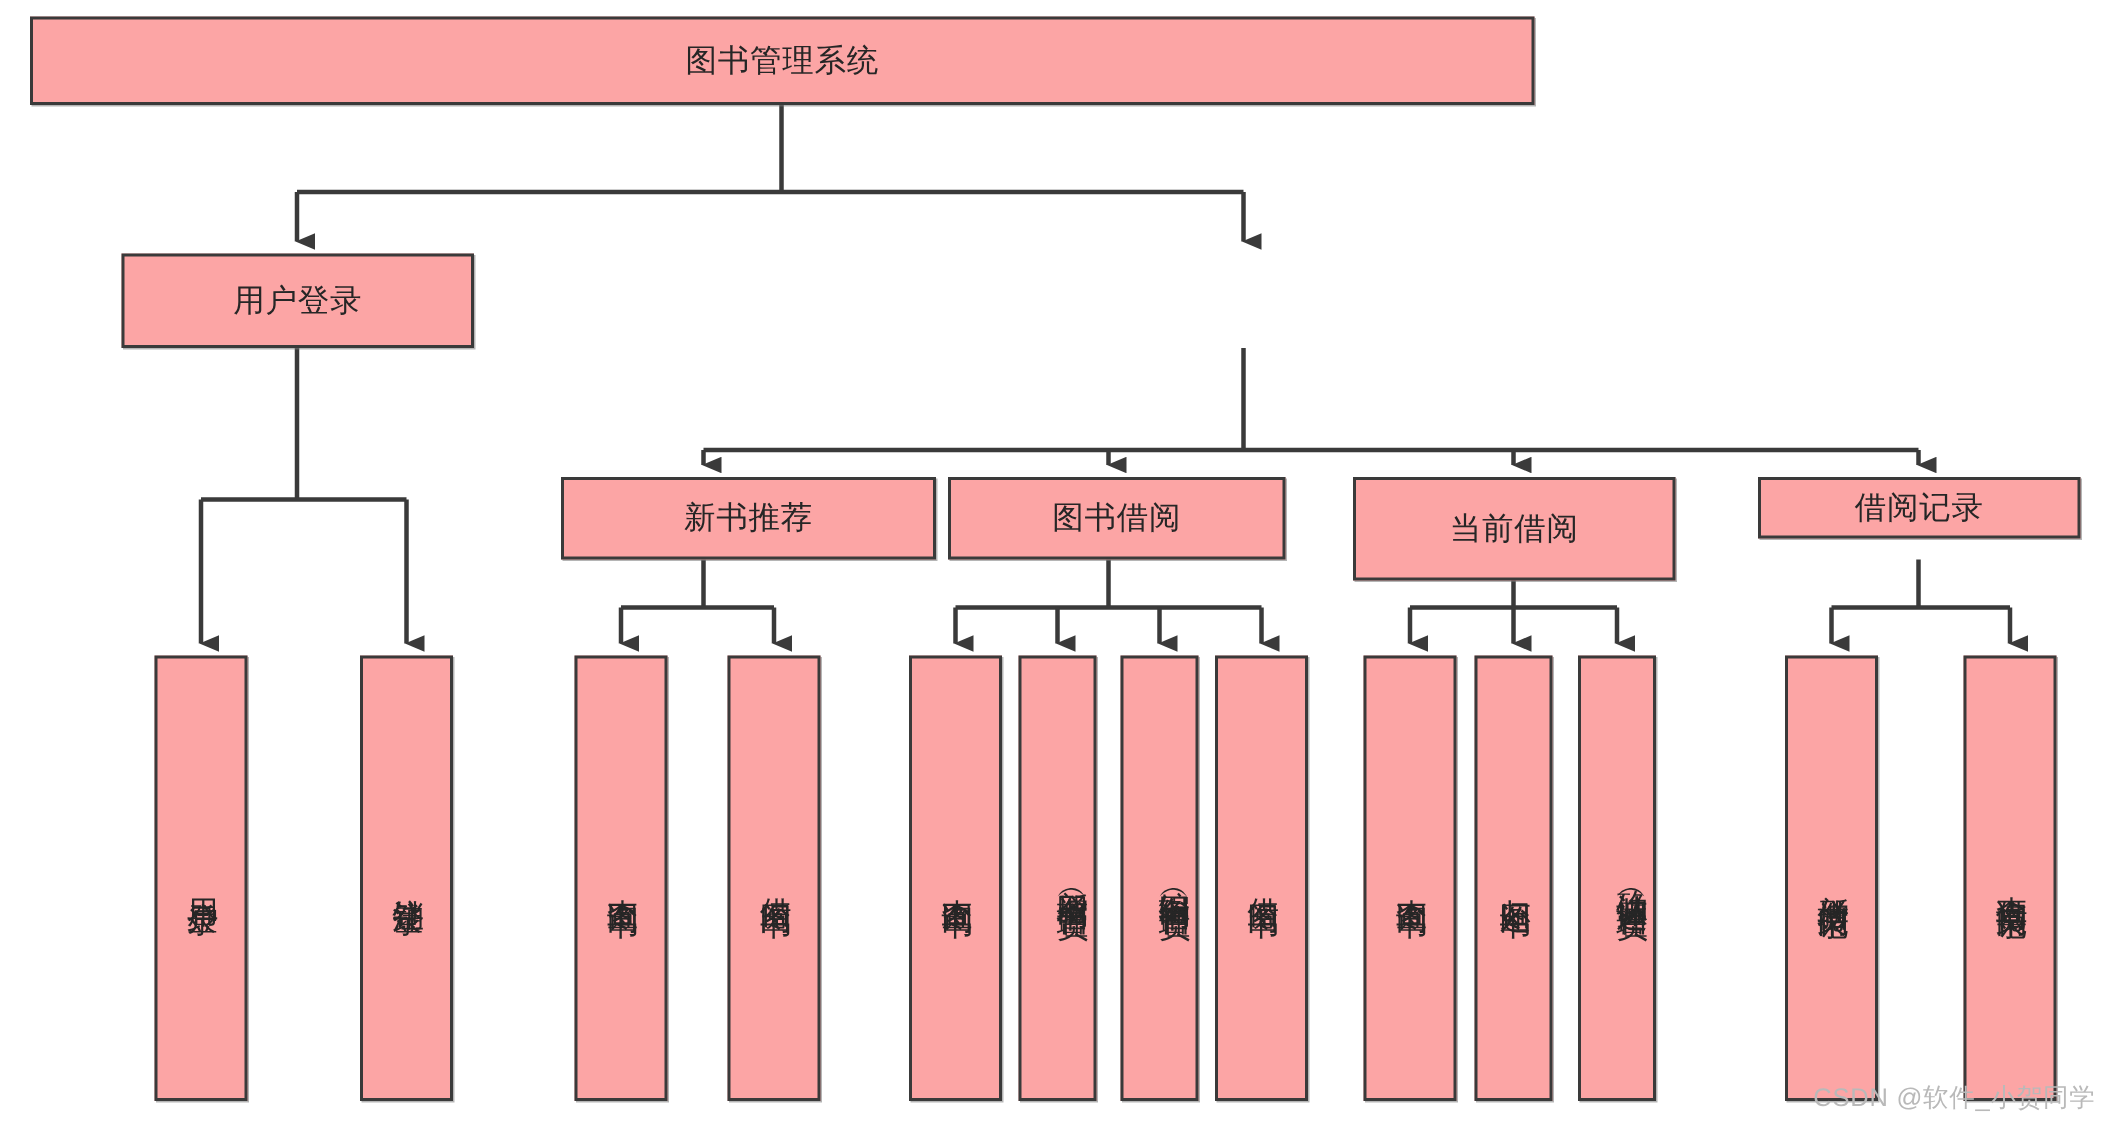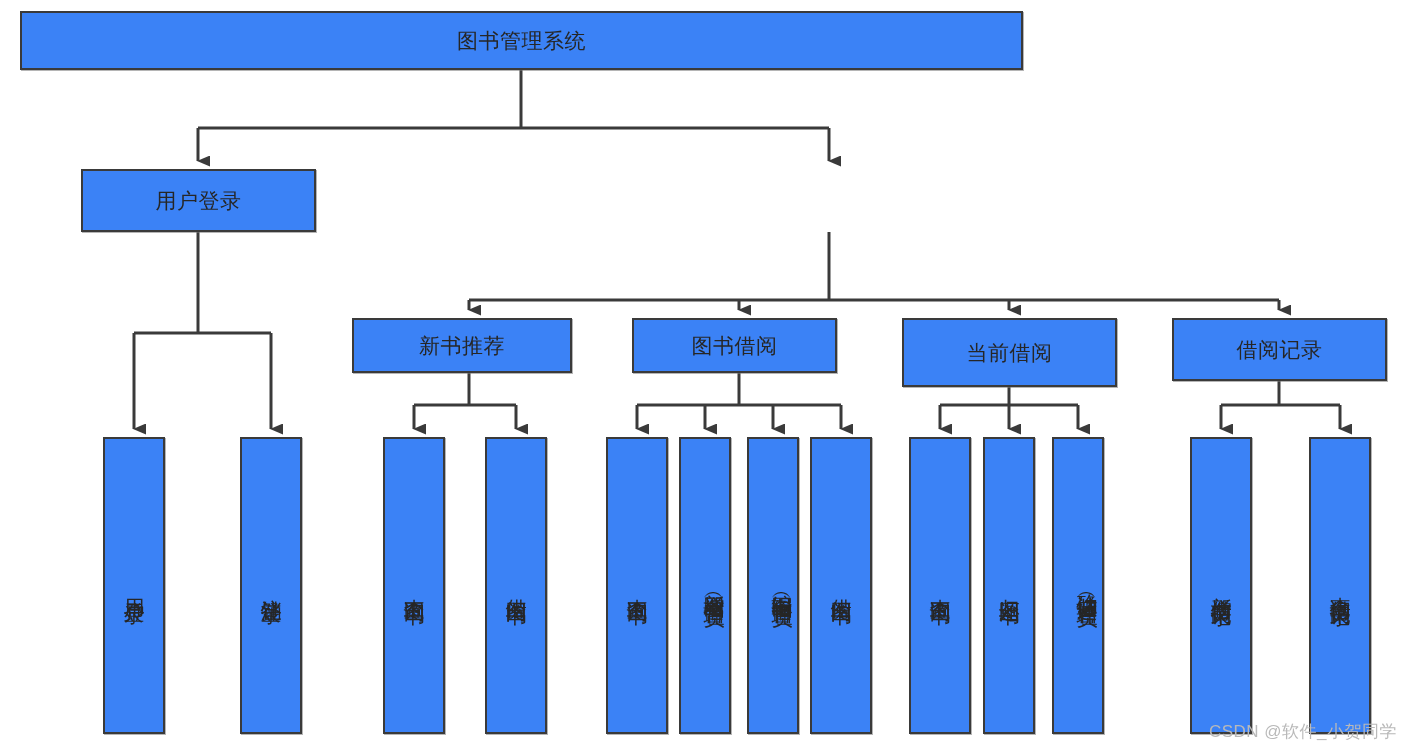--- a/index.html
+++ b/index.html
@@ -21,21 +21,21 @@
     position: absolute;
     left: 0;
     top: 0;
     width: 1405px;
     height: 747px;
     pointer-events: none;
   }
   .node {
     position: absolute;
     box-sizing: border-box;
-    background: #3b82f6;
+    background: #fca5a5;
     border: 2px solid #3a3a3a;
     box-shadow: 1px 1px 0 0 rgba(120,120,120,0.55);
     display: flex;
     align-items: center;
     justify-content: center;
     color: #262626;
   }
   .node-h {
     font-size: 21px;
     letter-spacing: 0.5px;
@@ -117,24 +117,24 @@
       <path d="M1221,405 L1340,405"></path>
       <path d="M1221,405 L1221,429" marker-end="url(#arw)"></path>
       <path d="M1340,405 L1340,429" marker-end="url(#arw)"></path>
     </g>
   </svg>
 
   <div class="node node-h" style="left:20px; top:11px; width:1003px; height:59px;">图书管理系统</div>
 
   <div class="node node-h" style="left:81px; top:169px; width:235px; height:63px;">用户登录</div>
 
-  <div class="node node-h" style="left:352px; top:318px; width:220px; height:55px;text-align:center;">新书推荐</div>
-  <div class="node node-h" style="left:632px; top:318px; width:205px; height:55px;">图书借阅</div>
+  <div class="node node-h" style="left:374px; top:318px; width:250px; height:55px;text-align:center;">新书推荐</div>
+  <div class="node node-h" style="left:632px; top:318px; width:225px; height:55px;">图书借阅</div>
   <div class="node node-h" style="left:902px; top:318px; width:215px; height:69px;">当前借阅</div>
-  <div class="node node-h" style="left:1172px; top:318px; width:215px; height:63px;">借阅记录</div>
+  <div class="node node-h" style="left:1172px; top:318px; width:215px; height:41px;">借阅记录</div>
 
   <div class="node node-v" style="left:103px; top:437px; width:62px; height:297px;">用户登录</div>
   <div class="node node-v" style="left:240px; top:437px; width:62px; height:297px;">注销登录</div>
 
   <div class="node node-v" style="left:383px; top:437px; width:62px; height:297px;">查询图书</div>
   <div class="node node-v" style="left:485px; top:437px; width:62px; height:297px;">借阅图书</div>
 
   <div class="node node-v" style="left:606px; top:437px; width:62px; height:297px;">查询图书</div>
   <div class="node node-v top-align" style="left:679px; top:437px; width:52px; height:297px;">新增图书（管理员）</div>
   <div class="node node-v top-align" style="left:747px; top:437px; width:52px; height:297px;">编辑图书（管理员）</div>

